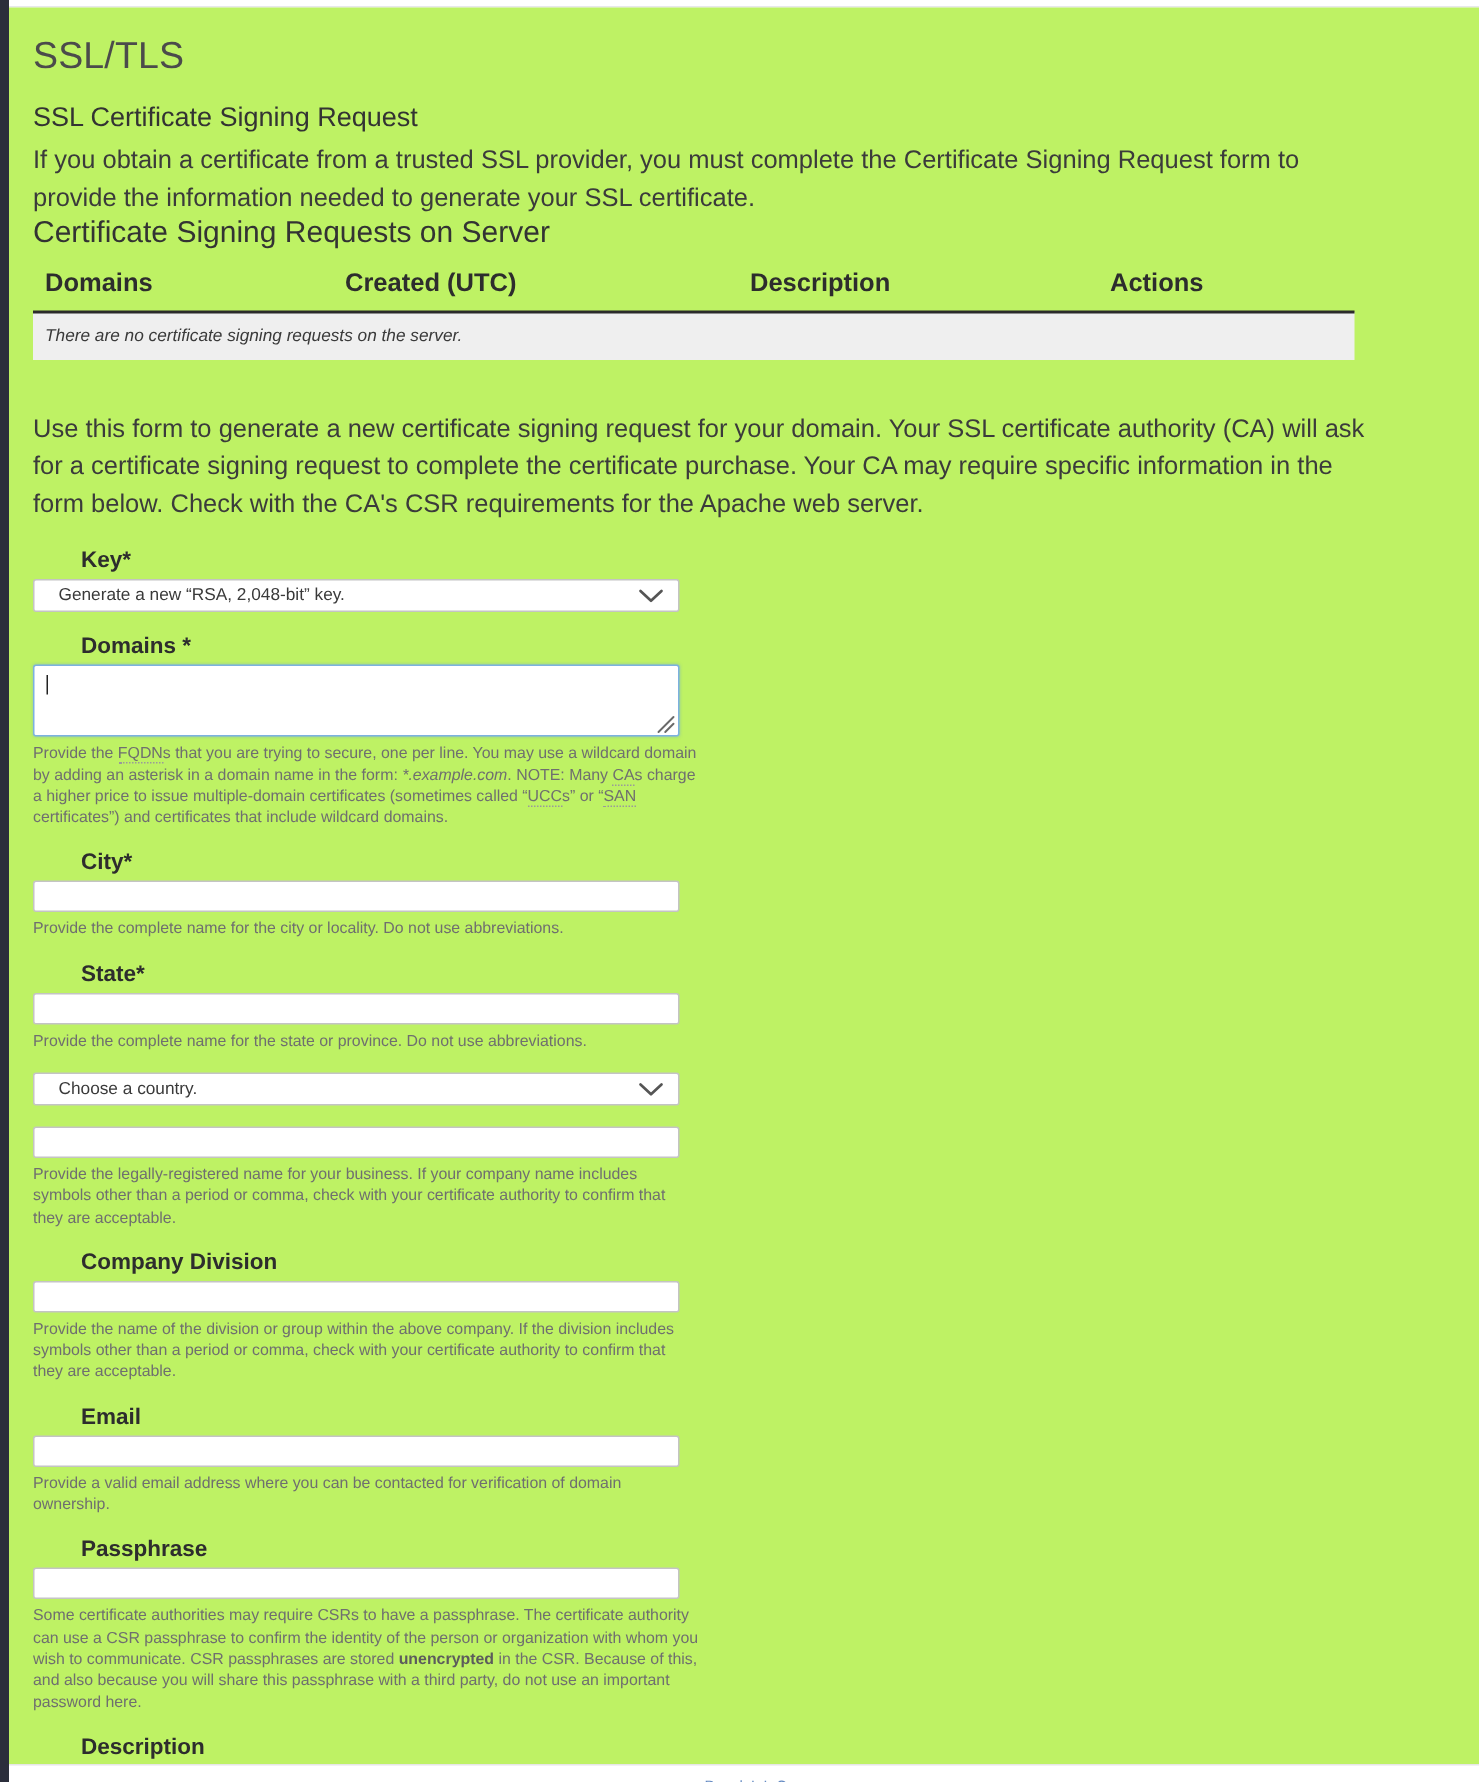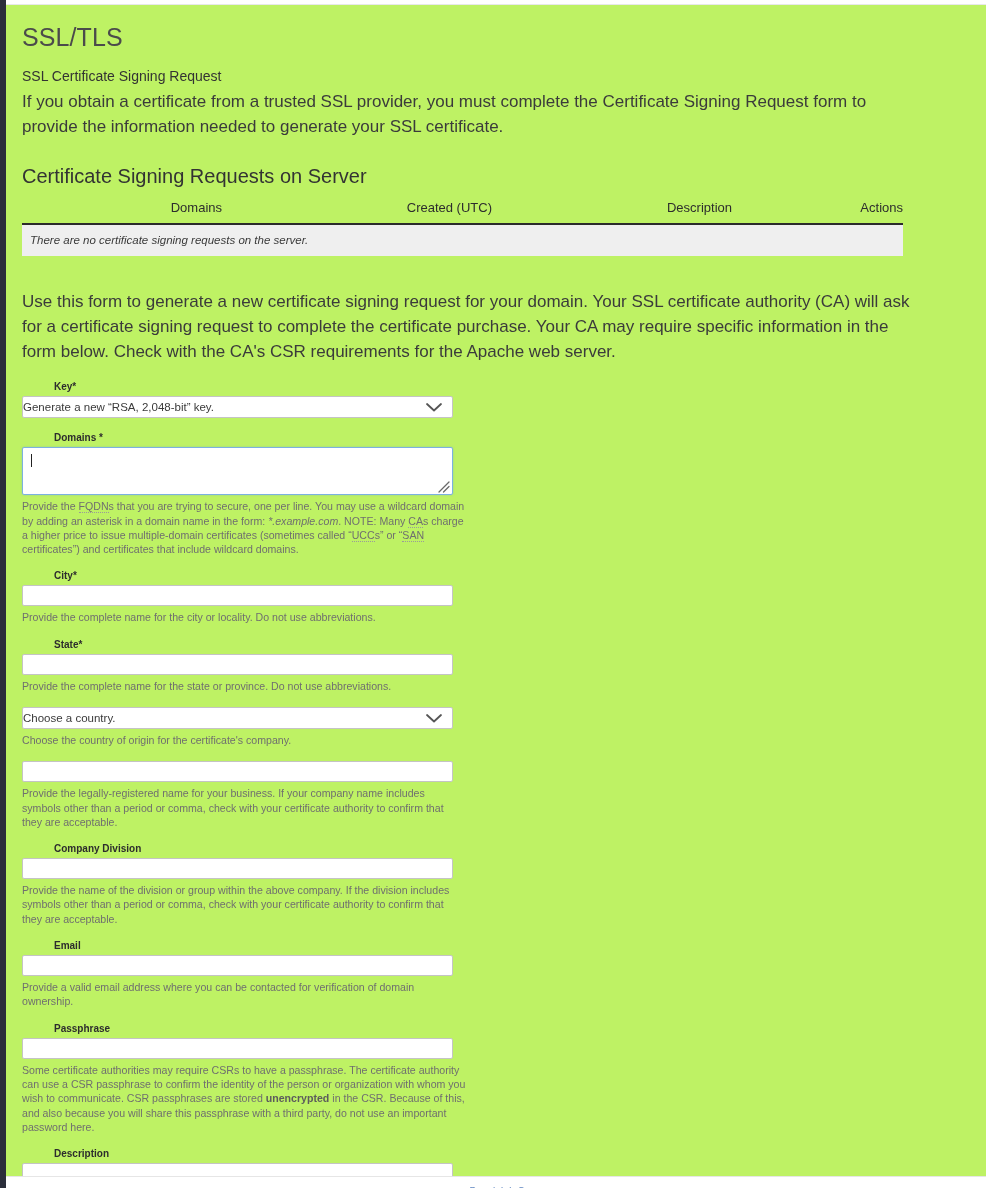--- a/index.html
+++ b/index.html
@@ -45,46 +45,46 @@
   .inner { padding: 0 0 0 16px; }
 
   h1.apptitle {
     font-size: 25px;
     font-weight: 400;
     color: #4b4b4b;
     margin: 18px 0 16px 0;
     letter-spacing: 0.1px;
   }
   h2.sect {
-    font-size: 14px;
+    font-size: 18px;
     font-weight: 400;
     color: #333333;
     margin: 0 0 6px 0;
   }
   h2.sect2 {
     font-size: 20px;
     font-weight: 400;
     color: #333333;
     margin: 0 0 8px 0;
   }
   p.lead {
     font-size: 17px;
     color: #3b3b3b;
     line-height: 1.45;
     margin: 0;
     max-width: 900px;
   }
 
   
-  .tablewrap { margin-top: 26px; width: 881px; }
+  .tablewrap { width: 881px; }
   table.csr { width: 881px; border-collapse: collapse; }
   table.csr th {
-    text-align: right;
-    font-size: 13px;
-    font-weight: normal;
+    text-align: left;
+    font-size: 17px;
+    font-weight: bold;
     color: #2d2d2d;
     padding: 4px 0 8px 8px;
     border-bottom: 2px solid #2b2b2b;
   }
   table.csr th.c1 { width: 200px; }
   table.csr th.c2 { width: 270px; }
   table.csr th.c3 { width: 240px; }
   table.csr th.c4 { width: 171px; }
   table.csr td.empty {
     background: #efefef;
@@ -92,21 +92,21 @@
     color: #3a3a3a;
     padding: 9px 0 10px 8px;
     font-style: italic;
   }
 
   
   .formwrap { margin-top: 34px; }
   .field { margin-bottom: 0; }
   label.flabel {
     display: block;
-    font-size: 10px;
+    font-size: 15px;
     font-weight: bold;
     color: #2d2d2d;
     margin: 0 0 4px 0;
     padding-left: 32px;
   }
   .ctl {
     width: 431px;
     height: 21px;
     background: #ffffff;
     border: 1px solid #c4c4c4;
@@ -119,21 +119,21 @@
   }
   .selectbox {
     width: 431px;
     height: 22px;
     background: #ffffff;
     border: 1px solid #c4c4c4;
     border-radius: 2px;
     position: relative;
     display: flex;
     align-items: center;
-    padding-left: 0;
+    padding-left: 16px;
     font-size: 11.5px;
     color: #3a3a3a;
   }
   .chev {
     position: absolute;
     right: 8px; top: 50%;
     transform: translateY(-50%);
     width: 20px; height: 12px;
     display: block;
   }
@@ -283,21 +283,20 @@
 
       <div class="field">
         <div class="selectbox">
           <span>Choose a country.</span>
           <span class="chev">
             <svg width="20" height="12" viewBox="0 0 20 12">
                 <path d="M3 3 L10 9.5 L17 3" fill="none" stroke="#555" stroke-width="1.8" stroke-linecap="round" stroke-linejoin="round"></path>
               </svg>
           </span>
         </div>
-        <p class="help">Choose the country of origin for the certificate's company.</p>
       </div>
 
       <div class="spacer"></div>
 
       <div class="field">
         <input class="ctl" type="text" value="" style="">
         <p class="help">Provide the legally-registered name for your business. If your company name includes symbols other than a period or comma, check with your certificate authority to confirm that they are acceptable.</p>
       </div>
 
       <div class="spacer"></div>

